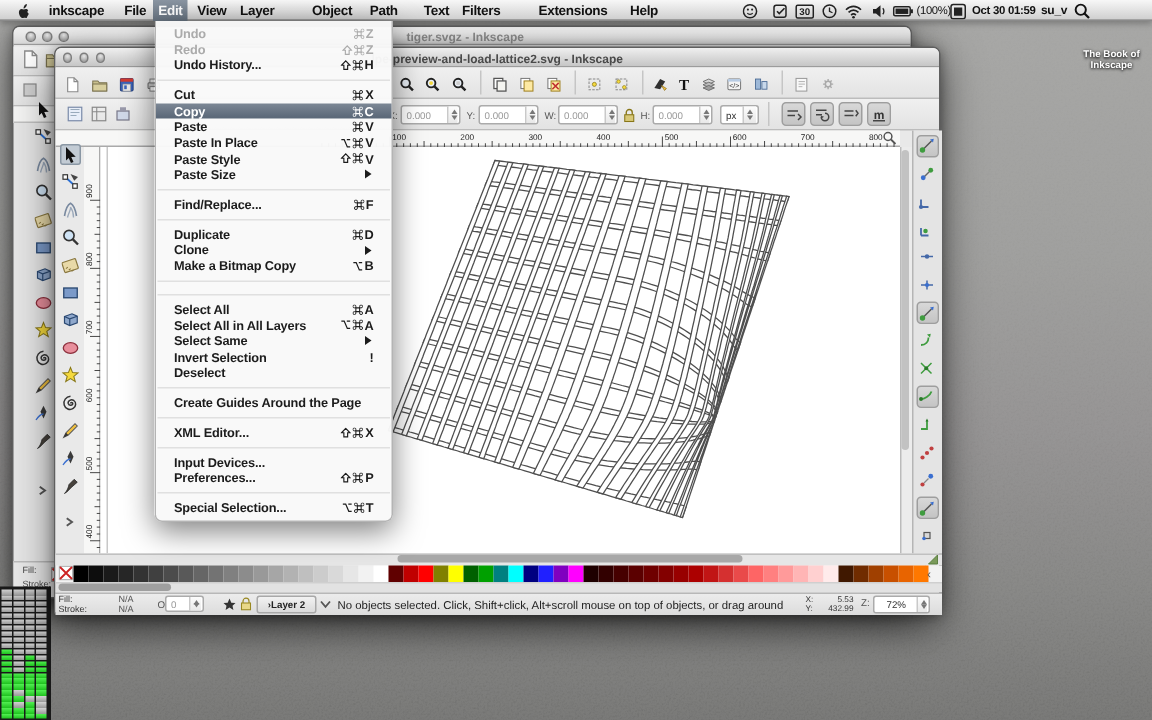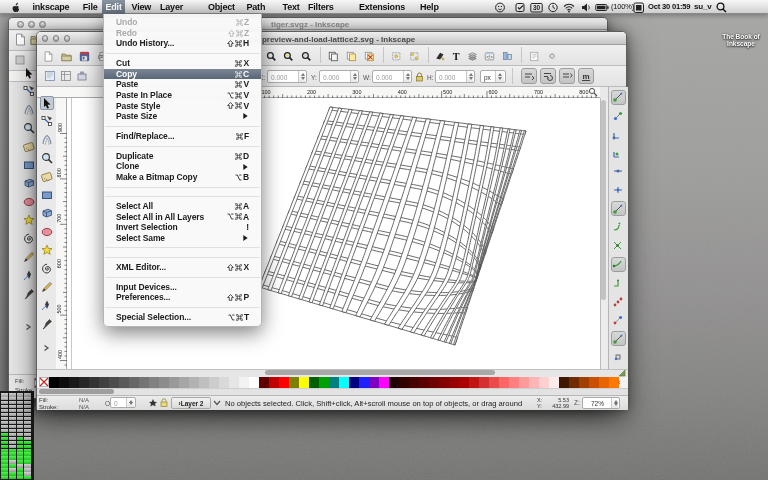--- a/index.html
+++ b/index.html
@@ -1020,34 +1020,42 @@
           <path d="M0.8 1.5 H3.5 L6.5 8.5 H9.2 M6 1.5 H9.2" fill="none" stroke="#1c1c1c" stroke-width="1.2"></path>
         </svg>
         <svg width="7" height="7" viewBox="0 0 10 10" style="margin:0 0 0 1px">
           <path d="M3.2 3.2 h3.6 v3.6 h-3.6 Z" fill="none" stroke="#1c1c1c" stroke-width="1"></path>
           <path d="M3.2 3.2 V2 A1.4 1.4 0 1 0 2 3.2 Z M6.8 3.2 H8 A1.4 1.4 0 1 0 6.8 2 Z M3.2 6.8 H2 A1.4 1.4 0 1 0 3.2 8 Z M6.8 6.8 V8 A1.4 1.4 0 1 0 8 6.8 Z" fill="none" stroke="#1c1c1c" stroke-width="0.9"></path>
         </svg>
         <span style="margin-left:1px">A</span>
       </span>
     </div>
 <div class="mi ">
-      <span class="t">Invert Selection</span>
-      <span class="s">
-        <span>!</span>
-      </span>
-    </div>
-<div class="mi ">
       <span class="t">Select Same</span>
       <span class="s">
         <svg width="7" height="8" viewBox="0 0 8 9">
           <path d="M1.5 1 L6.5 4.5 L1.5 8 Z" fill="#1c1c1c"></path>
         </svg>
       </span>
     </div>
+<div class="mi ">
+      <span class="t">Invert Selection</span>
+      <span class="s">
+        <span>!</span>
+      </span>
+    </div>
+<div class="mi ">
+      <span class="t">Deselect</span>
+      <span class="s"></span>
+    </div>
 <div class="msep"></div>
+<div class="mi ">
+      <span class="t">Create Guides Around the Page</span>
+      <span class="s"></span>
+    </div>
 <div class="msep"></div>
 <div class="mi ">
       <span class="t">XML Editor...</span>
       <span class="s">
         <svg width="7" height="7" viewBox="0 0 10 10">
           <path d="M5 0.8 L9 5 H6.8 V9 H3.2 V5 H1 Z" fill="none" stroke="#1c1c1c" stroke-width="1.1"></path>
         </svg>
         <svg width="7" height="7" viewBox="0 0 10 10" style="margin:0 0 0 1px">
           <path d="M3.2 3.2 h3.6 v3.6 h-3.6 Z" fill="none" stroke="#1c1c1c" stroke-width="1"></path>
           <path d="M3.2 3.2 V2 A1.4 1.4 0 1 0 2 3.2 Z M6.8 3.2 H8 A1.4 1.4 0 1 0 6.8 2 Z M3.2 6.8 H2 A1.4 1.4 0 1 0 3.2 8 Z M6.8 6.8 V8 A1.4 1.4 0 1 0 8 6.8 Z" fill="none" stroke="#1c1c1c" stroke-width="0.9"></path>

